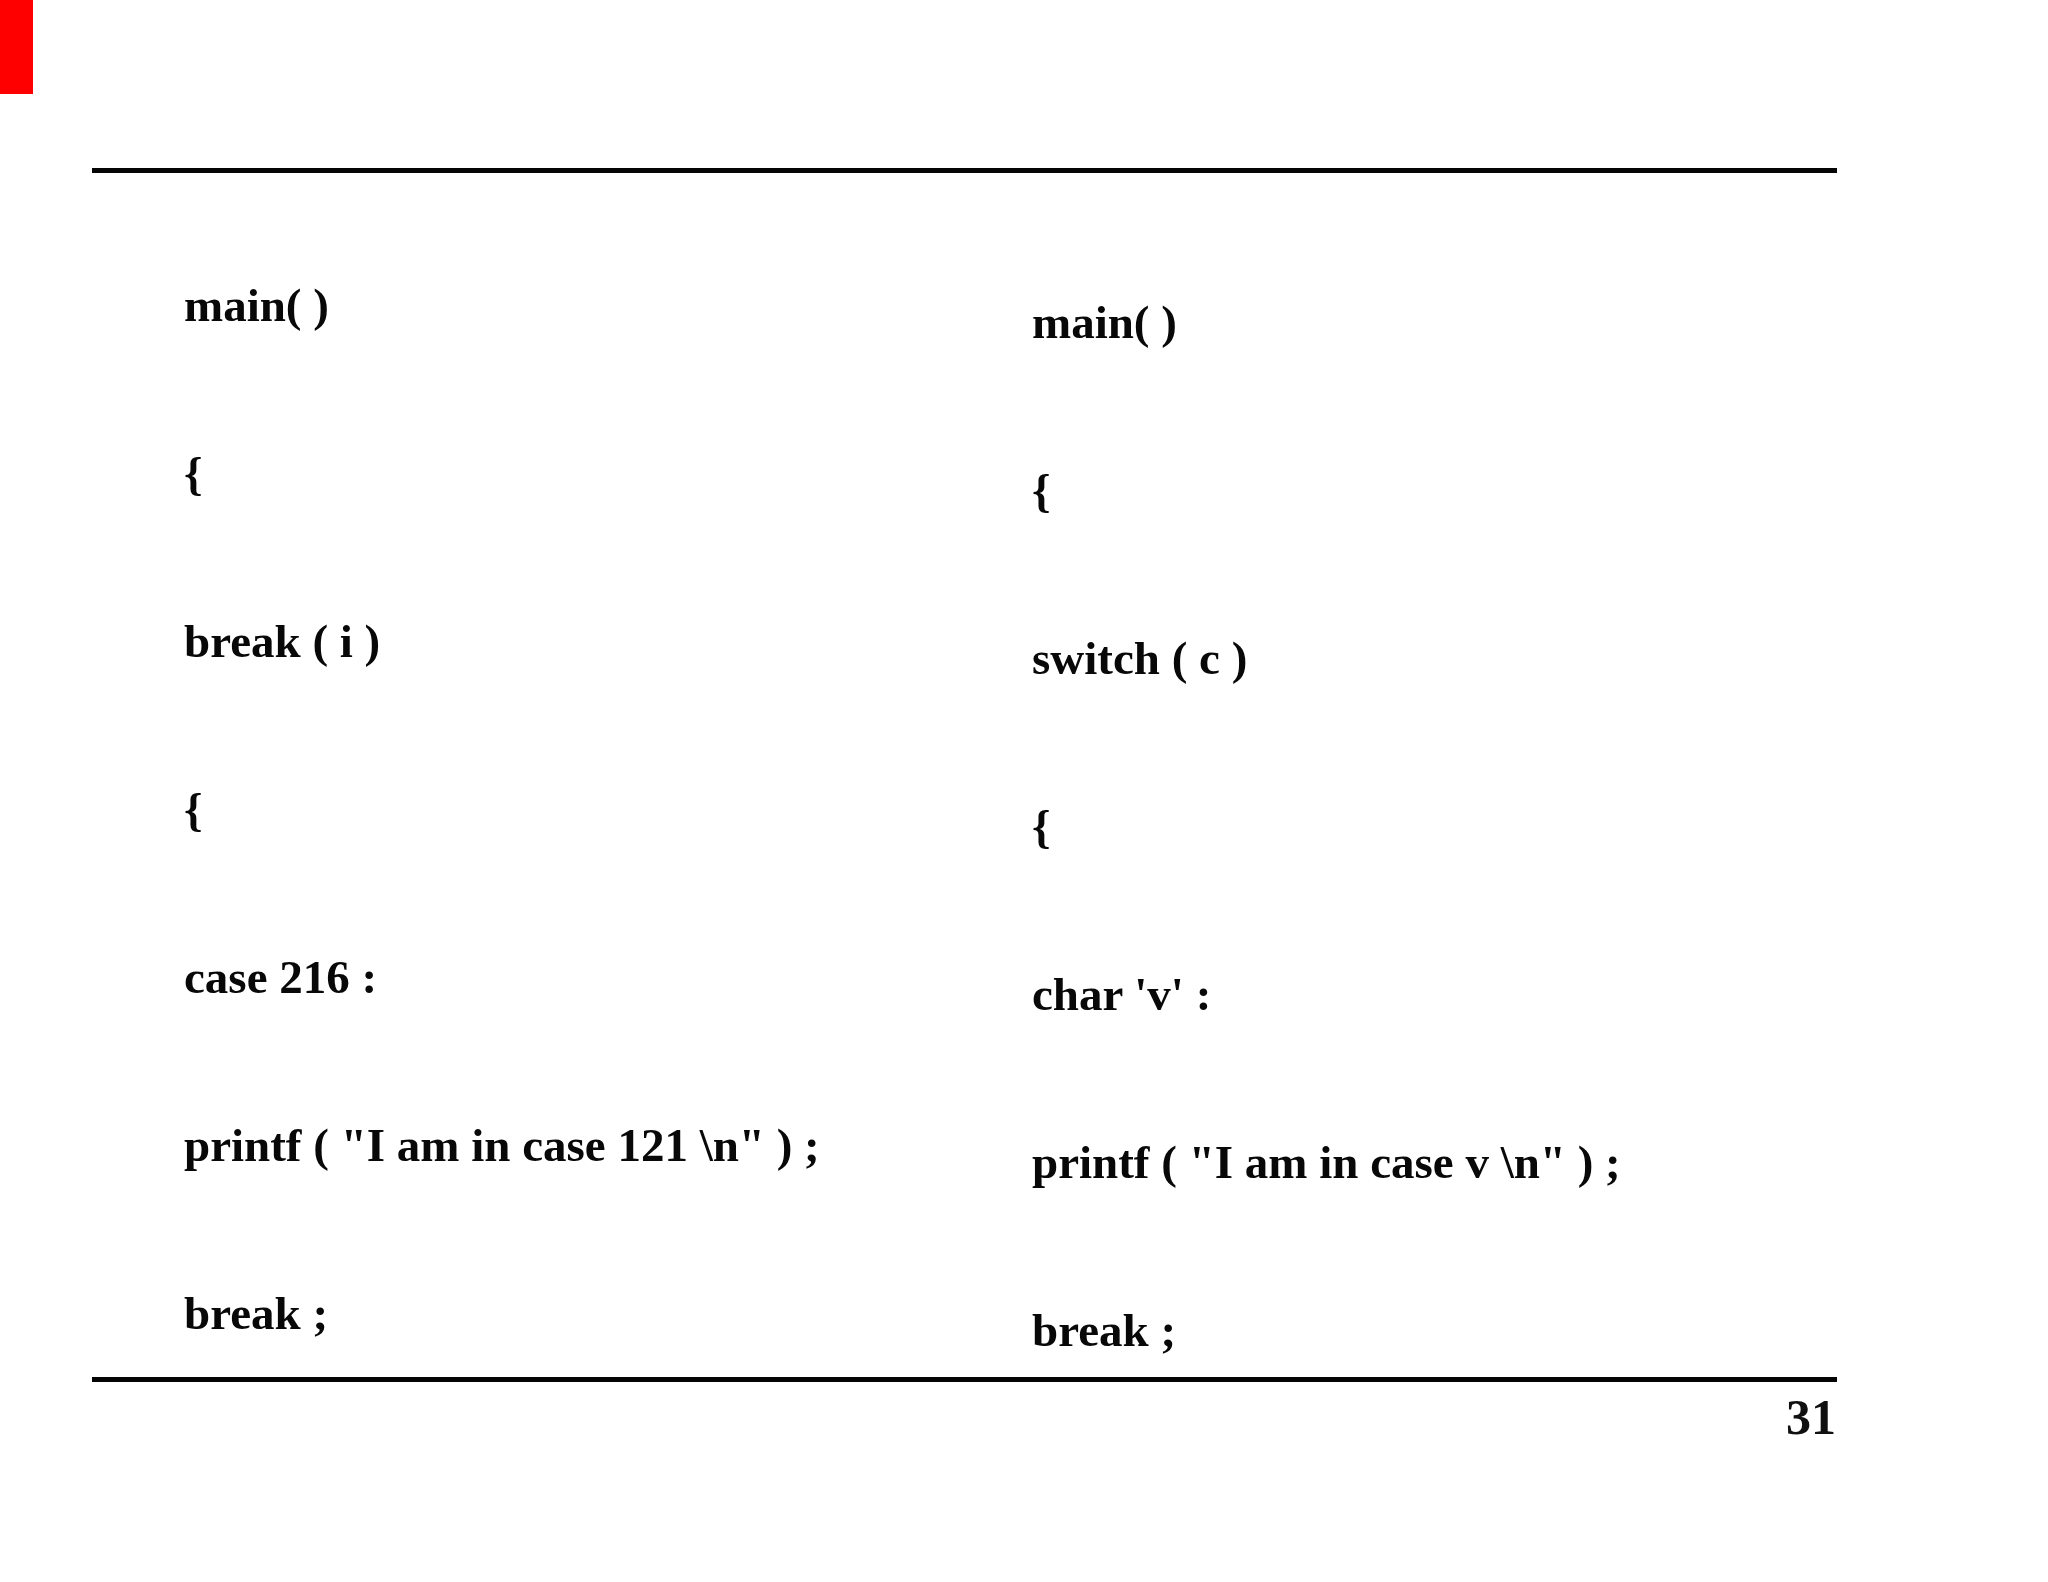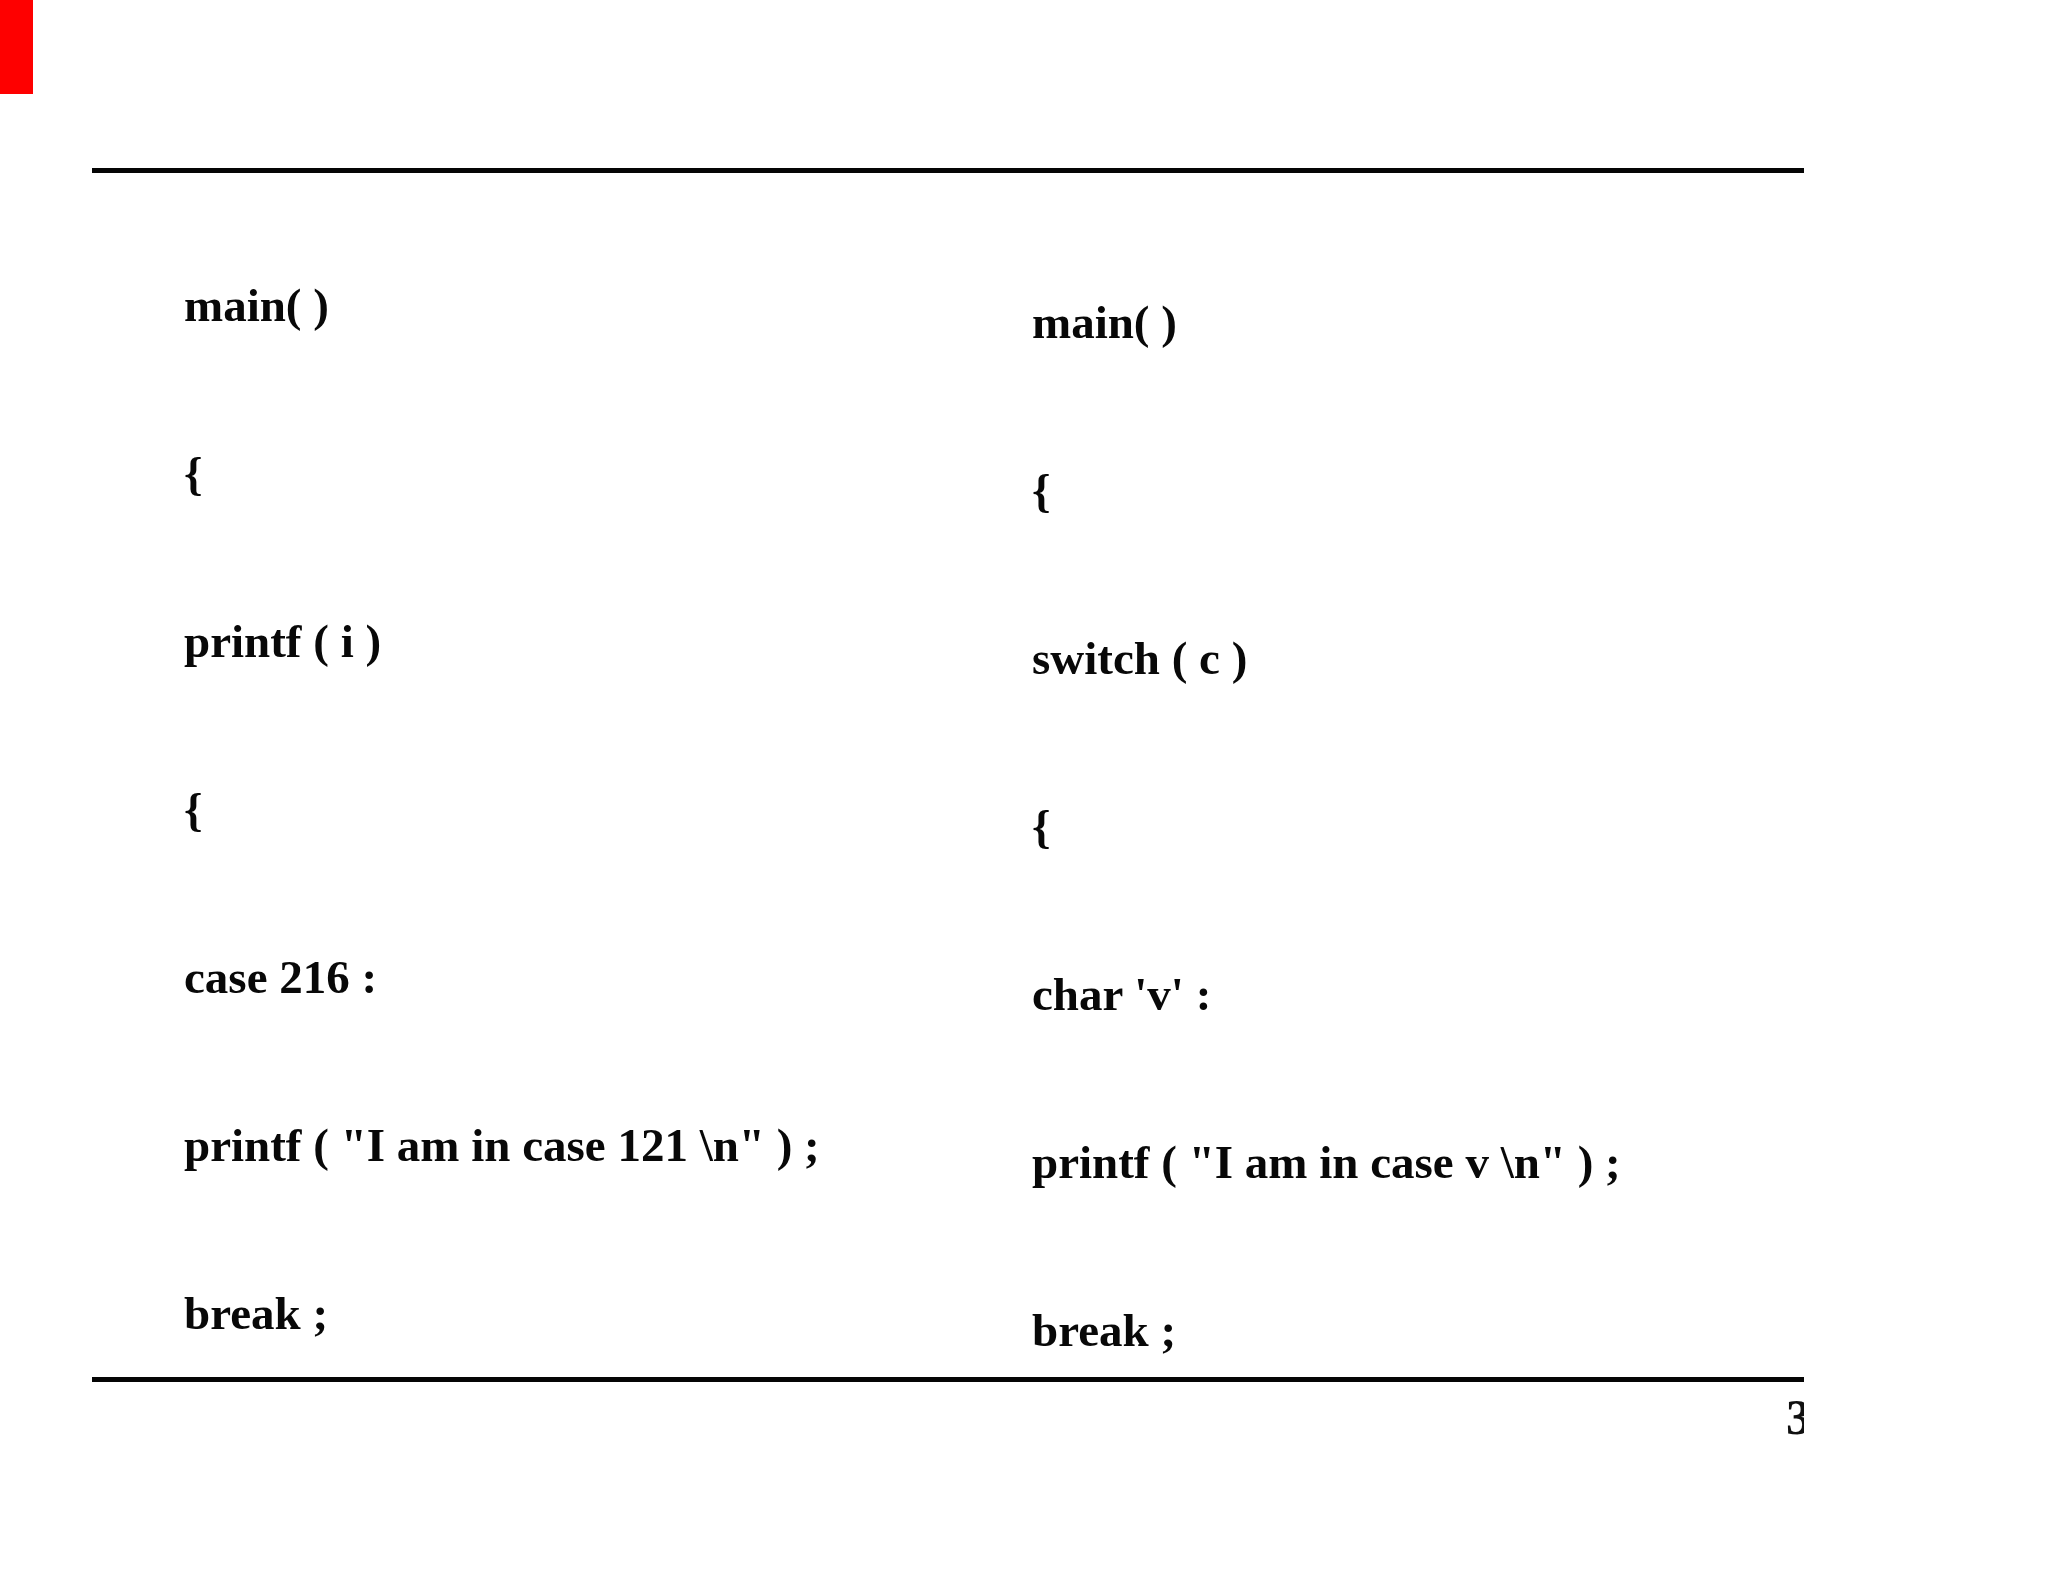--- a/index.html
+++ b/index.html
@@ -7,20 +7,21 @@
     padding: 0;
     background: #ffffff;
   }
   #screen {
     position: relative;
     width: 1804px;
     height: 1582px;
     background: #ffffff;
     overflow: hidden;
     font-family: "Liberation Serif", "DejaVu Serif", serif;
+    padding-left: 33px;
   }
   .red-bar {
     position: absolute;
     left: 0;
     top: 0;
     width: 33px;
     height: 94px;
     background: #fe0000;
   }
   .rule {
@@ -58,21 +59,21 @@
 
 <div id="screen">
 
   <div class="red-bar"></div>
 
   <div class="rule rule-top"></div>
 
   <div class="code-col code-col-left">
     <div class="code-line">main( )</div>
     <div class="code-line">{</div>
-    <div class="code-line">printf ( i )</div>
+    <div class="code-line">break ( i )</div>
     <div class="code-line">{</div>
     <div class="code-line">case 216 :</div>
     <div class="code-line">printf ( "I am in case 121 \n" ) ;</div>
     <div class="code-line">break ;</div>
     
     
     
     
     
     

